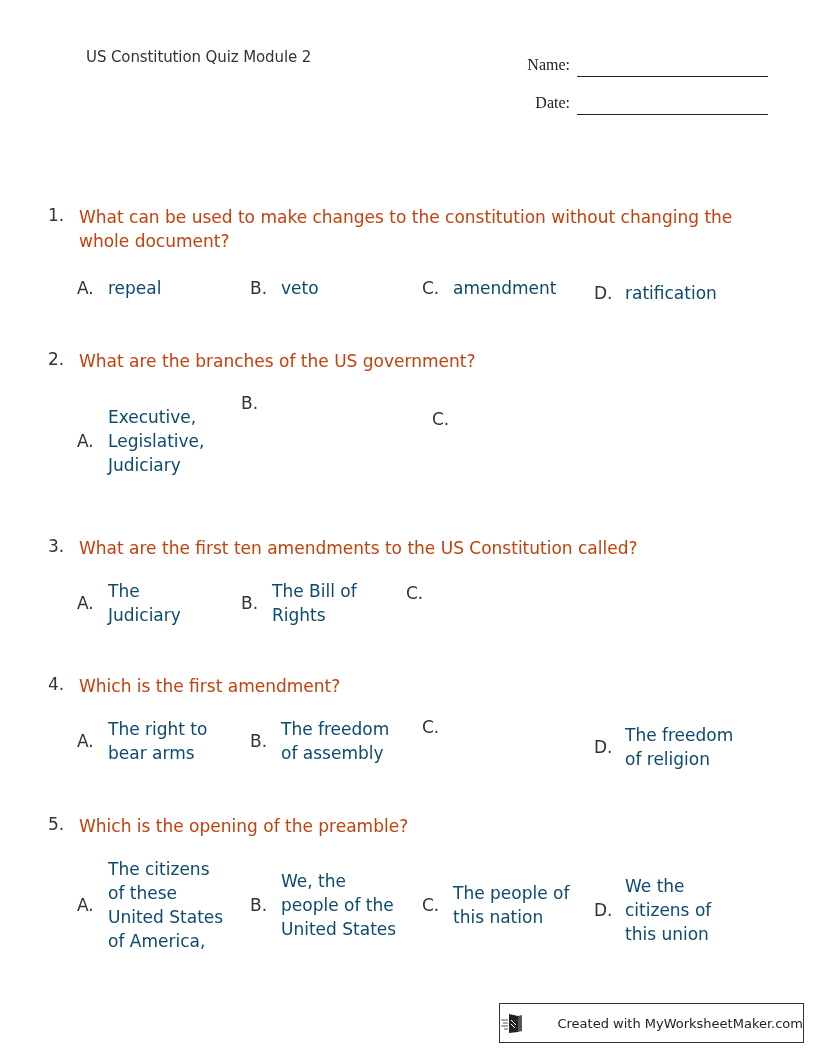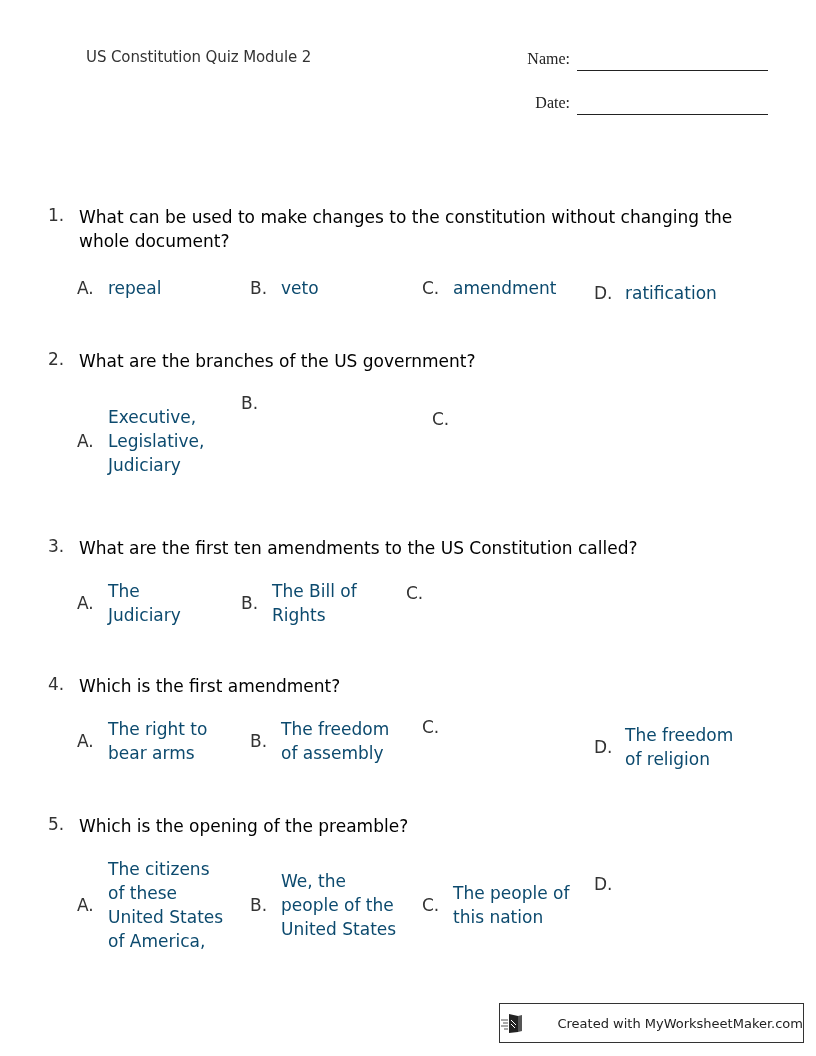--- a/index.html
+++ b/index.html
@@ -19,39 +19,39 @@
     .field-line {
       position: absolute; left: 77px; width: 191px; top: 26px;
       border-bottom: 1px solid #222222; height: 0;
     }
     .question { position: absolute; left: 48px; width: 730px; }
     .q-num {
       position: absolute; left: 0; top: 0; font-size: 17px; color: #333333;
     }
     .q-text {
       position: absolute; left: 31px; top: 0; width: 700px;
-      font-size: 17px; line-height: 24px; color: #000000;
+      font-size: 17px; line-height: 24px; color: #c2410c;
     }
     .option { position: absolute; display: flex; align-items: center; }
     .opt-letter { font-size: 17px; width: 31px; flex: none; color: #333333; }
     .opt-text { font-size: 17px; line-height: 24px; color: #0c4a6e; white-space: pre-line; }
     .footer-badge {
       position: absolute; left: 499px; top: 1003px; width: 305px; height: 40px;
       border: 1px solid #333333; box-sizing: border-box;
       display: flex; align-items: center; justify-content: space-between; gap: 6px;
     }
     .footer-text { font-size: 13px; color: #222222; }
     .logo-icon { width: 24px; height: 22px; display: inline-block; }
   </style>
 </head>
 <body>
 
 <div class="doc-title">US Constitution Quiz Module 2</div>
 
-<div class="field-row" style="top:44px;">
+<div class="field-row" style="top:50px;">
   <span class="field-label">Name:</span>
   <div class="field-line"></div>
 </div>
 <div class="field-row" style="top:88px;">
   <span class="field-label">Date:</span>
   <div class="field-line"></div>
 </div>
 
 <div class="question" style="top:205px;">
   <span class="q-num">1.</span>
@@ -149,20 +149,23 @@
 people of the
 United States</span>
 </div>
 <div class="option" style="left:422px; top:881px;">
   <span class="opt-letter">C.</span>
   <span class="opt-text">The people of
 this nation</span>
 </div>
 <div class="option" style="left:594px; top:874px;">
   <span class="opt-letter">D.</span>
+  <span class="opt-text">We the
+citizens of
+this union</span>
 </div>
 
 <div class="footer-badge">
   <span class="logo-icon">
     <svg width="24" height="22" viewBox="0 0 24 22">
       <line x1="1" y1="8" x2="8" y2="8" stroke="#555" stroke-width="1"></line>
       <line x1="3" y1="11" x2="8" y2="11" stroke="#555" stroke-width="1"></line>
       <line x1="1" y1="14" x2="8" y2="14" stroke="#555" stroke-width="1"></line>
       <line x1="4" y1="17" x2="8" y2="17" stroke="#555" stroke-width="1"></line>
       <path d="M9 2 L18 4 L18 20 L9 21 Z" fill="#222"></path>

